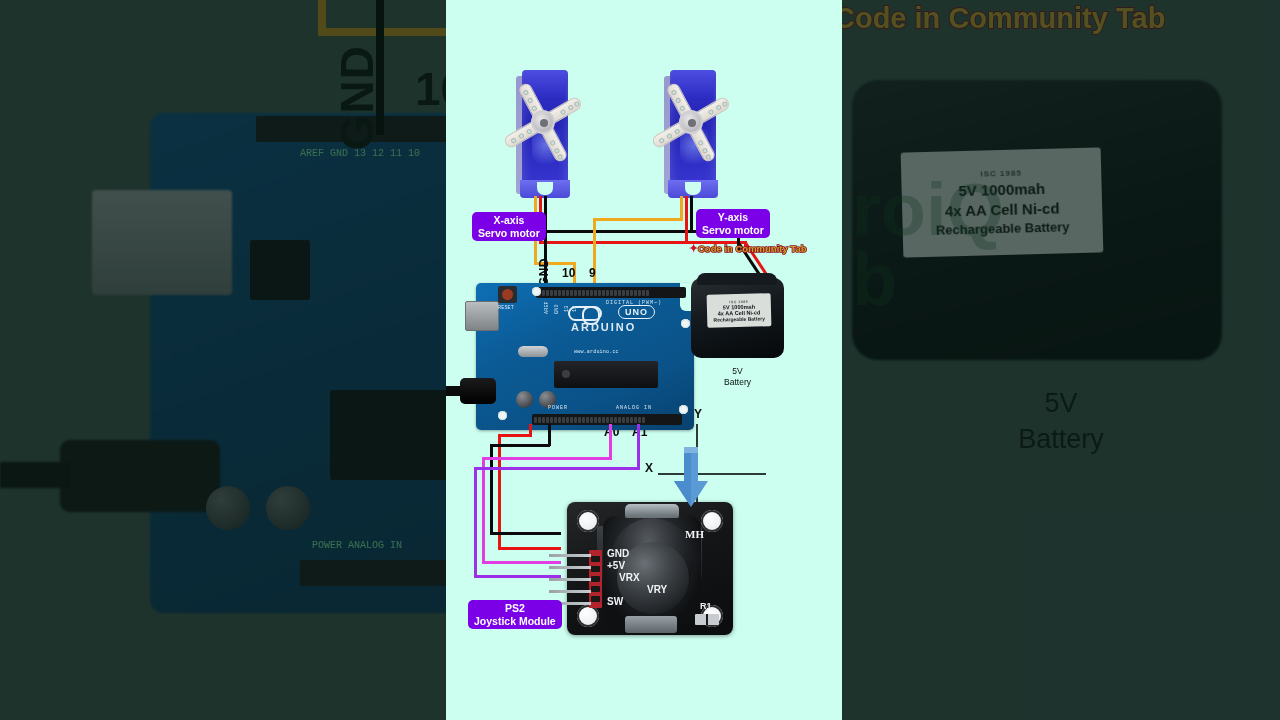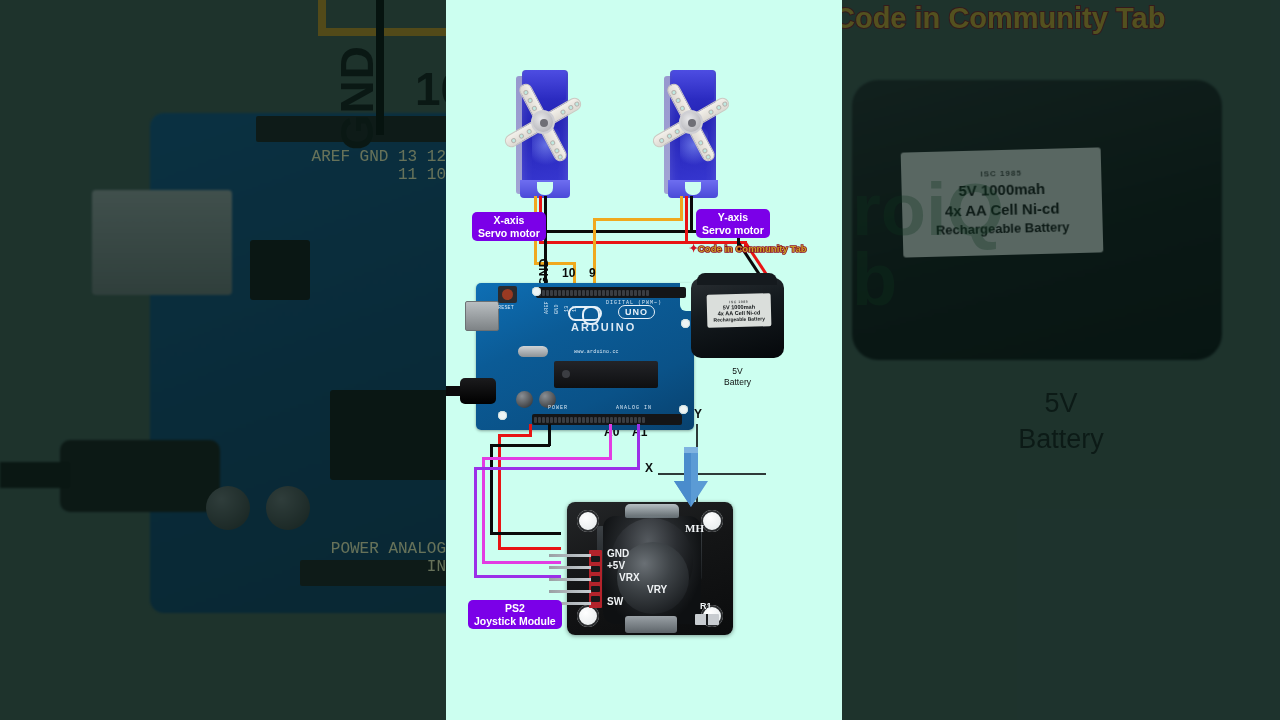--- a/index.html
+++ b/index.html
@@ -30,21 +30,21 @@
   .bg-barrel {
     position: absolute; left: 60px; top: 440px; width: 160px; height: 72px;
     background: #111; border-radius: 10px; filter: blur(1px);
   }
   .bg-barrel::before {
     content:""; position:absolute; left:-60px; top:22px; width:70px; height:26px; background:#0b0b0b;
   }
   .bg-hdr { position: absolute; background:#16171a; border-radius:2px; filter: blur(0.6px); }
   .bg-chip { position:absolute; background:#0b0c0e; border-radius:3px; filter: blur(0.6px); }
   .bg-cap  { position:absolute; background:radial-gradient(circle at 35% 30%,#6d6f74,#2a2b2e); border-radius:50%; }
-  .bg-silk { position:absolute; color:#fef9c3; font-size:16px; font-family:"Liberation Mono",monospace; filter: blur(0.4px); text-align: right; }
+  .bg-silk { position:absolute; color:#86efac; font-size:10px; font-family:"Liberation Mono",monospace; filter: blur(0.4px); }
 
   .bg-text-gnd {
     position:absolute; left: 330px; top: 45px; color:#0c0f0e; font-size: 46px; font-weight: 700;
     writing-mode: vertical-rl; transform: rotate(180deg); letter-spacing: 1px;
   }
   .bg-wire-k { position:absolute; left: 376px; top: 0px; width: 8px; height: 135px; background:#000; }
   .bg-wire-o { position:absolute; left: 318px; top: 0px; width: 8px; height: 34px; background:#c8911c; }
   .bg-wire-o2{ position:absolute; left: 318px; top: 28px; width: 130px; height: 8px; background:#c8911c; }
   .bg-text-10 { position:absolute; left: 415px; top: 62px; color:#0c0f0e; font-size: 46px; font-weight: 700; }
 
@@ -611,21 +611,21 @@
       <div class="j-leg" style="left:-18px;top:52px;width:42px;"></div>
       <div class="j-leg" style="left:-18px;top:64px;width:42px;"></div>
       <div class="j-leg" style="left:-18px;top:76px;width:42px;"></div>
       <div class="j-leg" style="left:-18px;top:88px;width:42px;"></div>
       <div class="j-leg" style="left:-18px;top:100px;width:42px;"></div>
       <div class="j-pinlbl" style="left:40px;top:46px;">GND</div>
       <div class="j-pinlbl" style="left:40px;top:58px;">+5V</div>
       <div class="j-pinlbl" style="left:52px;top:70px;">VRX</div>
       <div class="j-pinlbl" style="left:40px;top:82px;margin-left:40px;">VRY</div>
       <div class="j-pinlbl" style="left:40px;top:94px;">SW</div>
-      <div class="j-mark" style="left:118px;top:20px;">MH</div>
+      <div class="j-mark" style="left:118px;top:26px;">MH</div>
       <div class="j-r1" style="left:133px;top:99px;">R1</div>
       <div class="j-res"></div>
     </div>
 
     <div class="tag" style="left:22px;top:600px;">
       <div>PS2</div>
       <div>Joystick Module</div>
     </div>
 
   </div>

